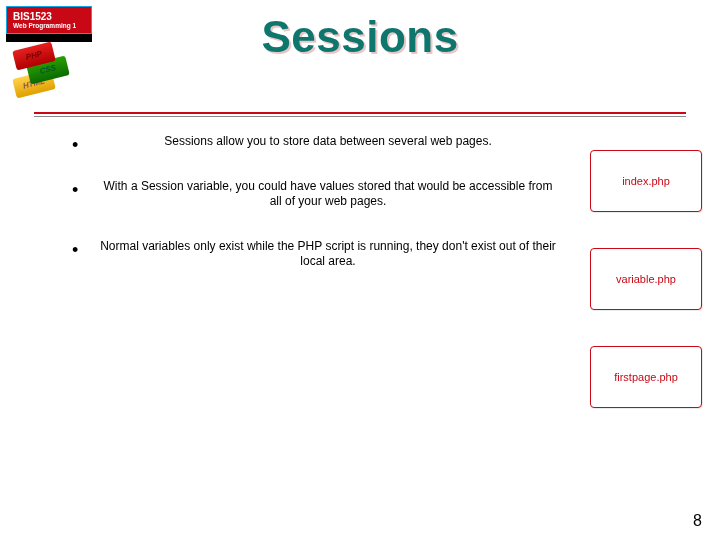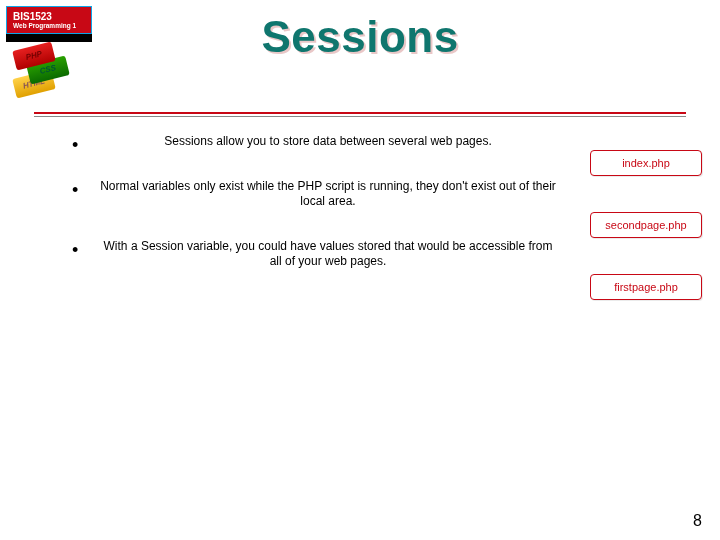--- a/index.html
+++ b/index.html
@@ -42,21 +42,21 @@
   .bullets{ width: 500px; font-size: 12px; line-height: 1.25; text-align: center; }
   ul.bullets { list-style: none; }
   ul.bullets > li { position: relative; padding-left: 36px; margin-bottom: 30px; }
   ul.bullets > li::before {
     content: "•"; position: absolute; left: 12px; top: 0; font-size: 18px; color: #000;
   }
 
   .files { position: absolute; top: 150px; right: 18px; width: 112px; display: flex; flex-direction: column; gap: 36px; }
   .file-box {
     border: 1.5px solid #c80815; border-radius: 4px;
-    padding: 6px 4px; text-align: center;
+    padding: 24px 4px; text-align: center;
     font-size: 11px; color: #c80815; background:#fff;
     box-shadow: 1px 1px 0 rgba(0,0,0,.08);
     white-space: nowrap;
   }
 
   .pagenum { position: absolute; right: 18px; bottom: 10px; font-size: 16px; color: #000; }
 </style>
 </head>
 <body>
 
@@ -75,25 +75,25 @@
     </div>
   </div>
 
   <div class="title">Sessions</div>
 
   <div class="divider"></div>
 
   <div class="body">
     <ul class="bullets">
       <li><span>Sessions allow you to store data between several web pages.</span></li>
+      <li><span>With a Session variable, you could have values stored that would be accessible from all of your web pages.</span></li>
       <li><span>Normal variables only exist while the PHP script is running, they don't exist out of their local area.</span></li>
-      <li><span>With a Session variable, you could have values stored that would be accessible from all of your web pages.</span></li>
     </ul>
   </div>
 
   <div class="files">
     <div class="file-box">index.php</div>
-    <div class="file-box">secondpage.php</div>
+    <div class="file-box">variable.php</div>
     <div class="file-box">firstpage.php</div>
   </div>
 
   <div class="pagenum">8</div>
 </div>
 
 </body></html>

